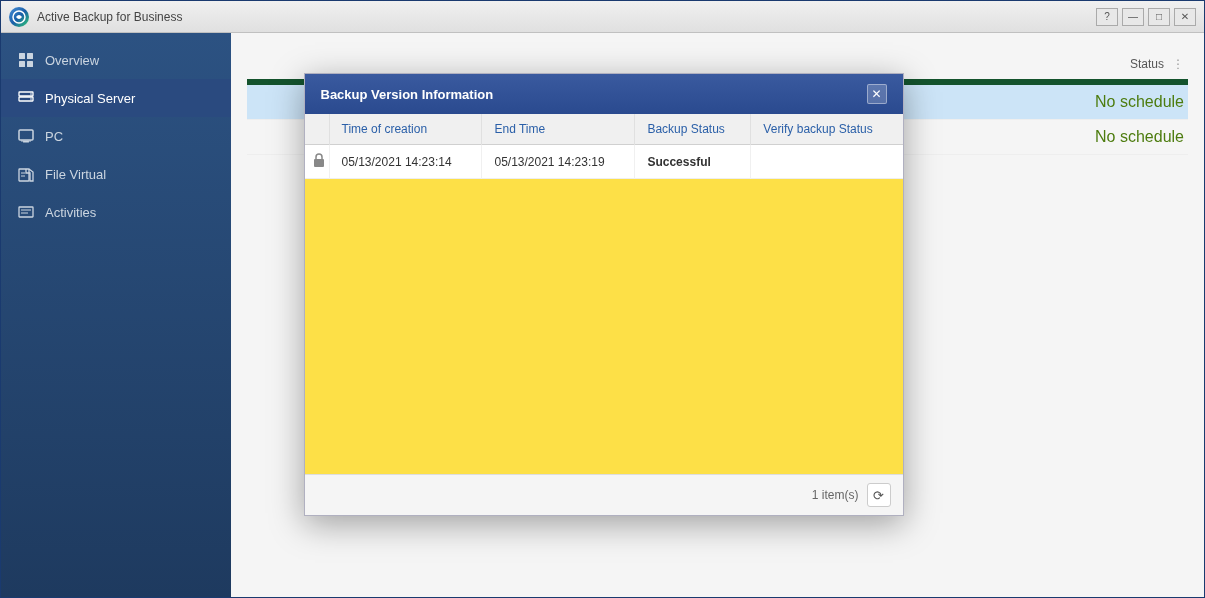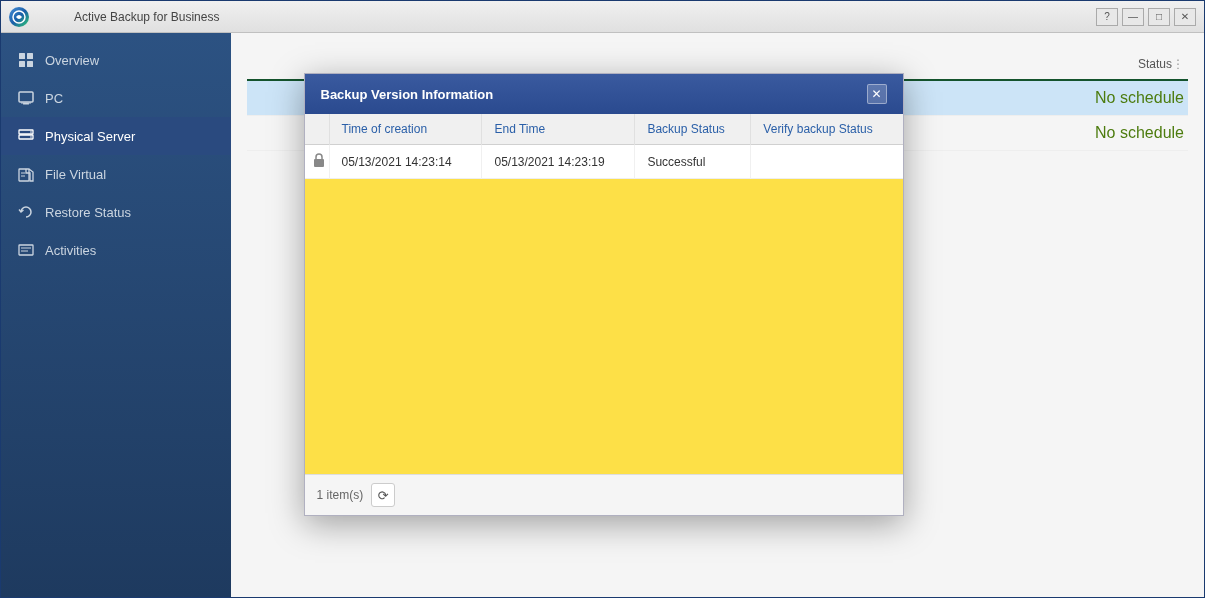--- a/index.html
+++ b/index.html
@@ -45,21 +45,20 @@
       background: linear-gradient(135deg, #4a90d9, #1a5fa8, #2ecc71);
       display: flex;
       align-items: center;
       justify-content: center;
       font-size: 10px;
       color: white;
     }
     .title-bar-title {
       font-size: 12px;
       color: #444;
-      margin-left: 37px;
     }
     .title-bar-controls {
       display: flex;
       gap: 4px;
     }
     .title-btn {
       width: 22px;
       height: 18px;
       border: 1px solid #aaa;
       background: #e8e8e8;
@@ -123,25 +122,25 @@
       top: 0;
       left: 0;
       right: 0;
       bottom: 0;
       padding: 16px;
     }
     .bg-status-header {
       font-size: 12px;
       color: #555;
       padding: 8px 4px;
-      border-bottom: 2px solid #14532d;
+      border-bottom: 6px solid #14532d;
       display: flex;
       justify-content: flex-end;
       align-items: center;
-      gap: 0;
+      gap: 8px;
     }
     .bg-row {
       display: flex;
       justify-content: flex-end;
       align-items: center;
       padding: 8px 4px;
       border-bottom: 1px solid #eee;
     }
     .bg-row.selected {
       background: #cce4f7;
@@ -225,35 +224,36 @@
       font-size: 12px;
       color: #333;
       border-right: 1px solid #f0f0f0;
     }
     .modal-table tbody td:last-child { border-right: none; }
     .td-lock {
       width: 20px;
       text-align: center;
       padding: 8px 4px 8px 8px !important;
     }
-    .status-success { color: #2a9a2a; font-weight: 400; }
+    .status-success { color: #2a9a2a; font-weight: 700; }
 
     
     .modal-body {
       min-height: 360px;
       overflow-y: auto;
     }
 
     
     .modal-footer {
       background: #f5f5f5;
       border-top: 1px solid #ddd;
       padding: 8px 12px;
       display: flex;
       align-items: center;
+      justify-content: flex-end;
       gap: 8px;
       font-size: 12px;
       color: #666;
     }
     .refresh-btn {
       width: 24px;
       height: 24px;
       background: white;
       border: 1px solid #ccc;
       border-radius: 3px;
@@ -305,66 +305,57 @@
           <svg class="icon-svg" viewBox="0 0 16 16">
             <rect x="1" y="1" width="6" height="6" rx="0.5"></rect>
             <rect x="9" y="1" width="6" height="6" rx="0.5"></rect>
             <rect x="1" y="9" width="6" height="6" rx="0.5"></rect>
             <rect x="9" y="9" width="6" height="6" rx="0.5"></rect>
           </svg>
         </span>
         <span>Overview</span>
       </div>
 
-      <div class="nav-item">
-        <span class="nav-icon">
-          <svg class="icon-svg" viewBox="0 0 16 16">
-            <rect x="1" y="2" width="14" height="10" rx="1" fill="none" stroke="#cbd5e0" stroke-width="1.5"></rect>
-            <rect x="5" y="13" width="6" height="1.5" rx="0.5"></rect>
-            <line x1="3" y1="13" x2="13" y2="13" stroke="#cbd5e0" stroke-width="1"></line>
-          </svg>
-        </span>
-        <span>PC</span>
-      </div>
-
       <div class="nav-item active">
         <span class="nav-icon">
           <svg class="icon-svg" viewBox="0 0 16 16">
             <rect x="1" y="2" width="14" height="4" rx="0.5" fill="none" stroke="white" stroke-width="1.3"></rect>
             <rect x="1" y="7" width="14" height="4" rx="0.5" fill="none" stroke="white" stroke-width="1.3"></rect>
             <circle cx="13" cy="4" r="0.8" fill="white"></circle>
             <circle cx="13" cy="9" r="0.8" fill="white"></circle>
           </svg>
         </span>
         <span>Physical Server</span>
       </div>
 
       <div class="nav-item">
         <span class="nav-icon">
           <svg class="icon-svg" viewBox="0 0 16 16">
+            <rect x="1" y="2" width="14" height="10" rx="1" fill="none" stroke="#cbd5e0" stroke-width="1.5"></rect>
+            <rect x="5" y="13" width="6" height="1.5" rx="0.5"></rect>
+            <line x1="3" y1="13" x2="13" y2="13" stroke="#cbd5e0" stroke-width="1"></line>
+          </svg>
+        </span>
+        <span>PC</span>
+      </div>
+
+      <div class="nav-item">
+        <span class="nav-icon">
+          <svg class="icon-svg" viewBox="0 0 16 16">
             <rect x="1" y="3" width="10" height="12" rx="0.5" fill="none" stroke="#cbd5e0" stroke-width="1.3"></rect>
             <polyline points="8,3 8,7 12,7 12,15 15,15 15,6 11,3" fill="none" stroke="#cbd5e0" stroke-width="1.3"></polyline>
             <line x1="3" y1="7" x2="7" y2="7" stroke="#cbd5e0" stroke-width="1"></line>
             <line x1="3" y1="10" x2="7" y2="10" stroke="#cbd5e0" stroke-width="1"></line>
           </svg>
         </span>
         <span>File Virtual</span>
       </div>
 
 
 
-      <div class="nav-item">
-        <span class="nav-icon">
-          <svg class="icon-svg" viewBox="0 0 16 16">
-            <path d="M3 8 A5 5 0 1 1 8 13" fill="none" stroke="#cbd5e0" stroke-width="1.5"></path>
-            <polyline points="1,5.5 3,8 5.5,6" fill="none" stroke="#cbd5e0" stroke-width="1.3"></polyline>
-          </svg>
-        </span>
-        <span>Restore Status</span>
-      </div>
 
       <div class="nav-item">
         <span class="nav-icon">
           <svg class="icon-svg" viewBox="0 0 16 16">
             <rect x="1" y="3" width="14" height="10" rx="0.5" fill="none" stroke="#cbd5e0" stroke-width="1.3"></rect>
             <line x1="3" y1="6" x2="13" y2="6" stroke="#cbd5e0" stroke-width="1"></line>
             <line x1="3" y1="9" x2="10" y2="9" stroke="#cbd5e0" stroke-width="1"></line>
           </svg>
         </span>
         <span>Activities</span>

